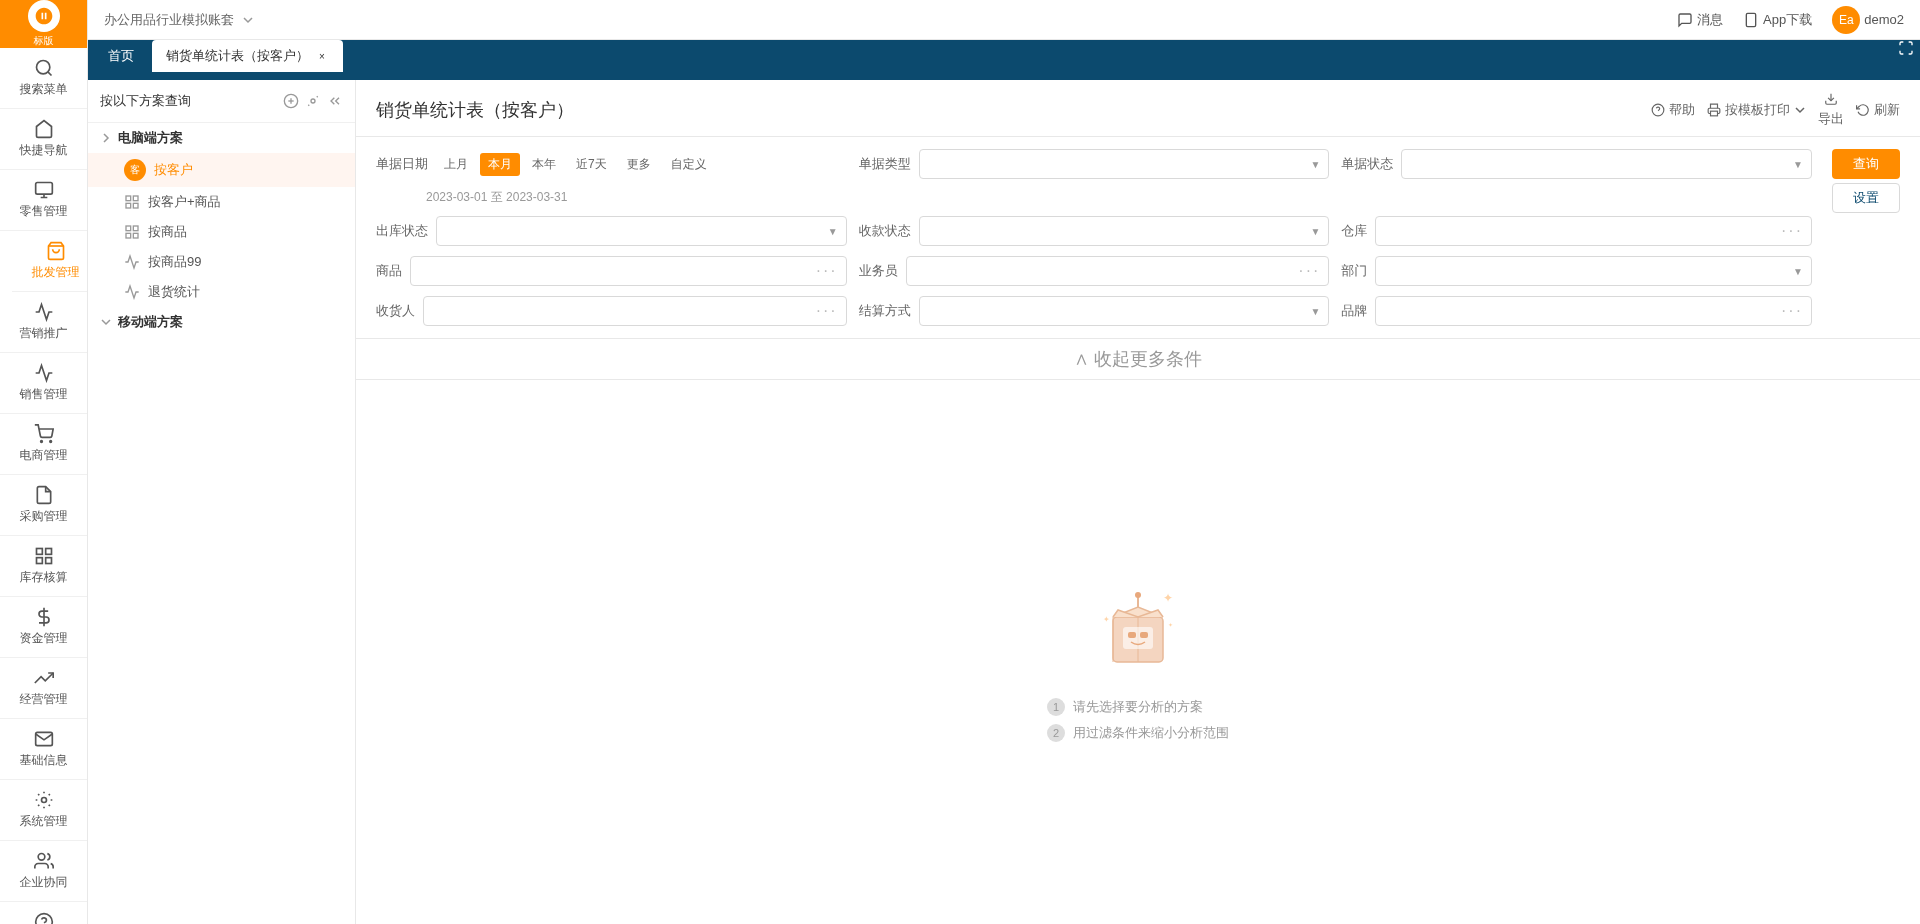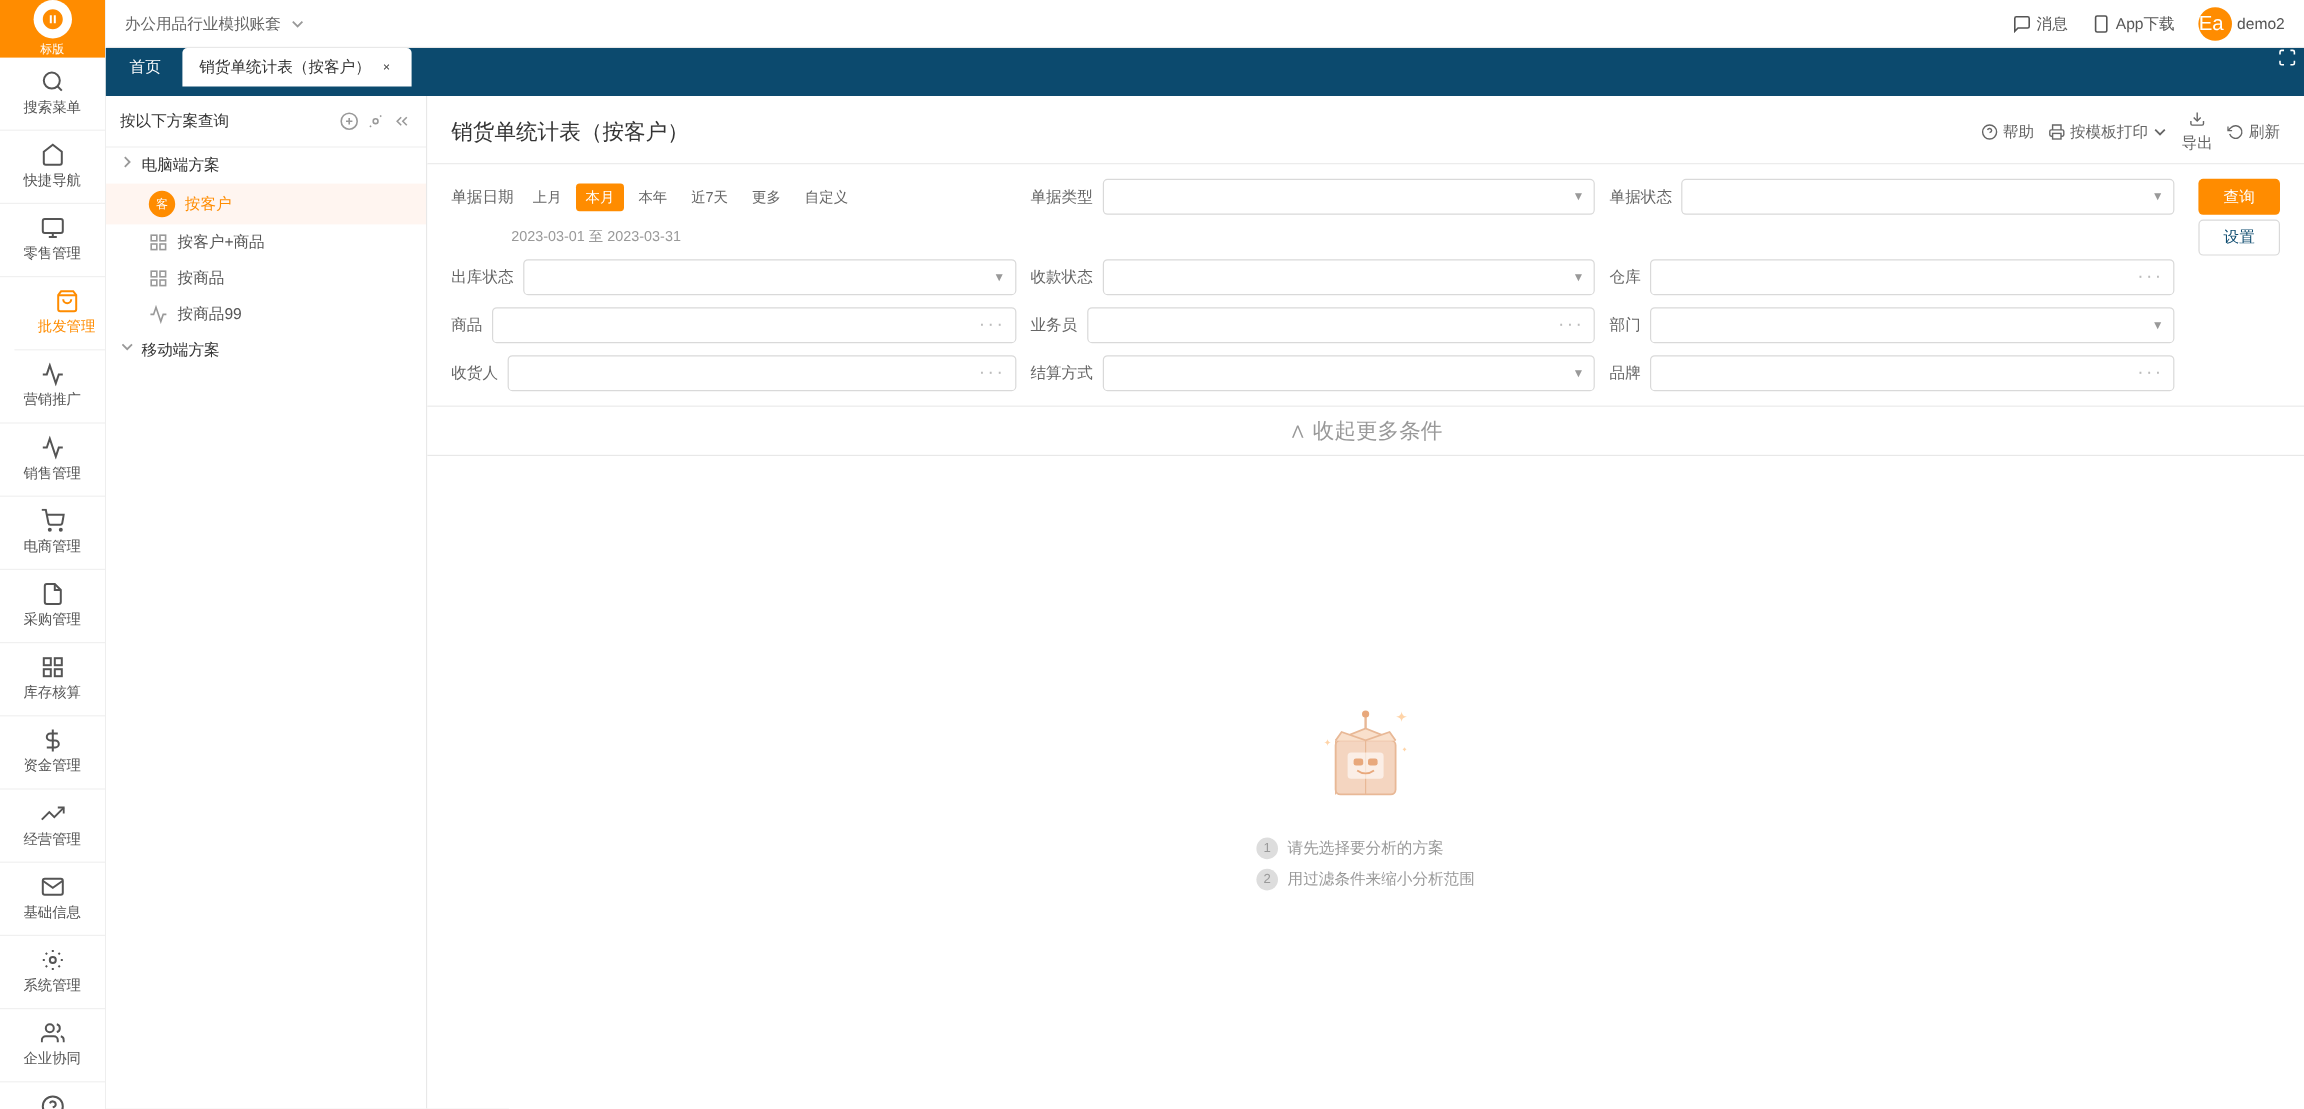--- a/index.html
+++ b/index.html
@@ -92,23 +92,23 @@
       gap: 4px;
       cursor: pointer;
     }
     .avatar {
       width: 28px;
       height: 28px;
       border-radius: 50%;
       background: #ff8c00;
       display: flex;
       align-items: center;
-      justify-content: flex-start;
+      justify-content: center;
       color: white;
-      font-size: 17px;
+      font-size: 12px;
     }
 
     
     .tab-bar {
       height: 40px;
       background: #0c4a6e;
       display: flex;
       align-items: flex-start;
       padding: 0 6px;
       gap: 4px;
@@ -176,25 +176,25 @@
     .left-panel-header .title { font-weight: 500; }
     .left-panel-header .actions {
       display: flex;
       align-items: center;
       gap: 6px;
     }
     .left-panel-header .actions svg { width: 16px; height: 16px; color: #999; cursor: pointer; }
     .tree-parent {
       padding: 6px 12px;
       display: flex;
-      align-items: flex-start;
+      align-items: center;
       gap: 6px;
       font-size: 13px;
       color: #333;
-      font-weight: 400;
+      font-weight: 700;
       cursor: pointer;
     }
     .tree-child {
       padding: 6px 12px 6px 36px;
       display: flex;
       align-items: center;
       gap: 8px;
       cursor: pointer;
       font-size: 13px;
       color: #555;
@@ -642,20 +642,26 @@
           <span>按商品</span>
         </div>
 
         <div class="tree-child">
           <svg width="16" height="16" viewBox="0 0 24 24" fill="none" stroke="#999" stroke-width="2">
               <polyline points="22 12 18 12 15 21 9 3 6 12 2 12"></polyline>
             </svg>
           <span>按商品99</span>
         </div>
 
+        <div class="tree-child">
+          <svg width="16" height="16" viewBox="0 0 24 24" fill="none" stroke="#999" stroke-width="2">
+              <polyline points="22 12 18 12 15 21 9 3 6 12 2 12"></polyline>
+            </svg>
+          <span>退货统计</span>
+        </div>
       </div>
 
       <div>
         <div class="tree-parent">
           <svg width="12" height="12" viewBox="0 0 12 12" fill="none">
               <path d="M2 4l4 4 4-4" stroke="#999" stroke-width="1.5"></path>
             </svg>
           <span>移动端方案</span>
         </div>
       </div>

